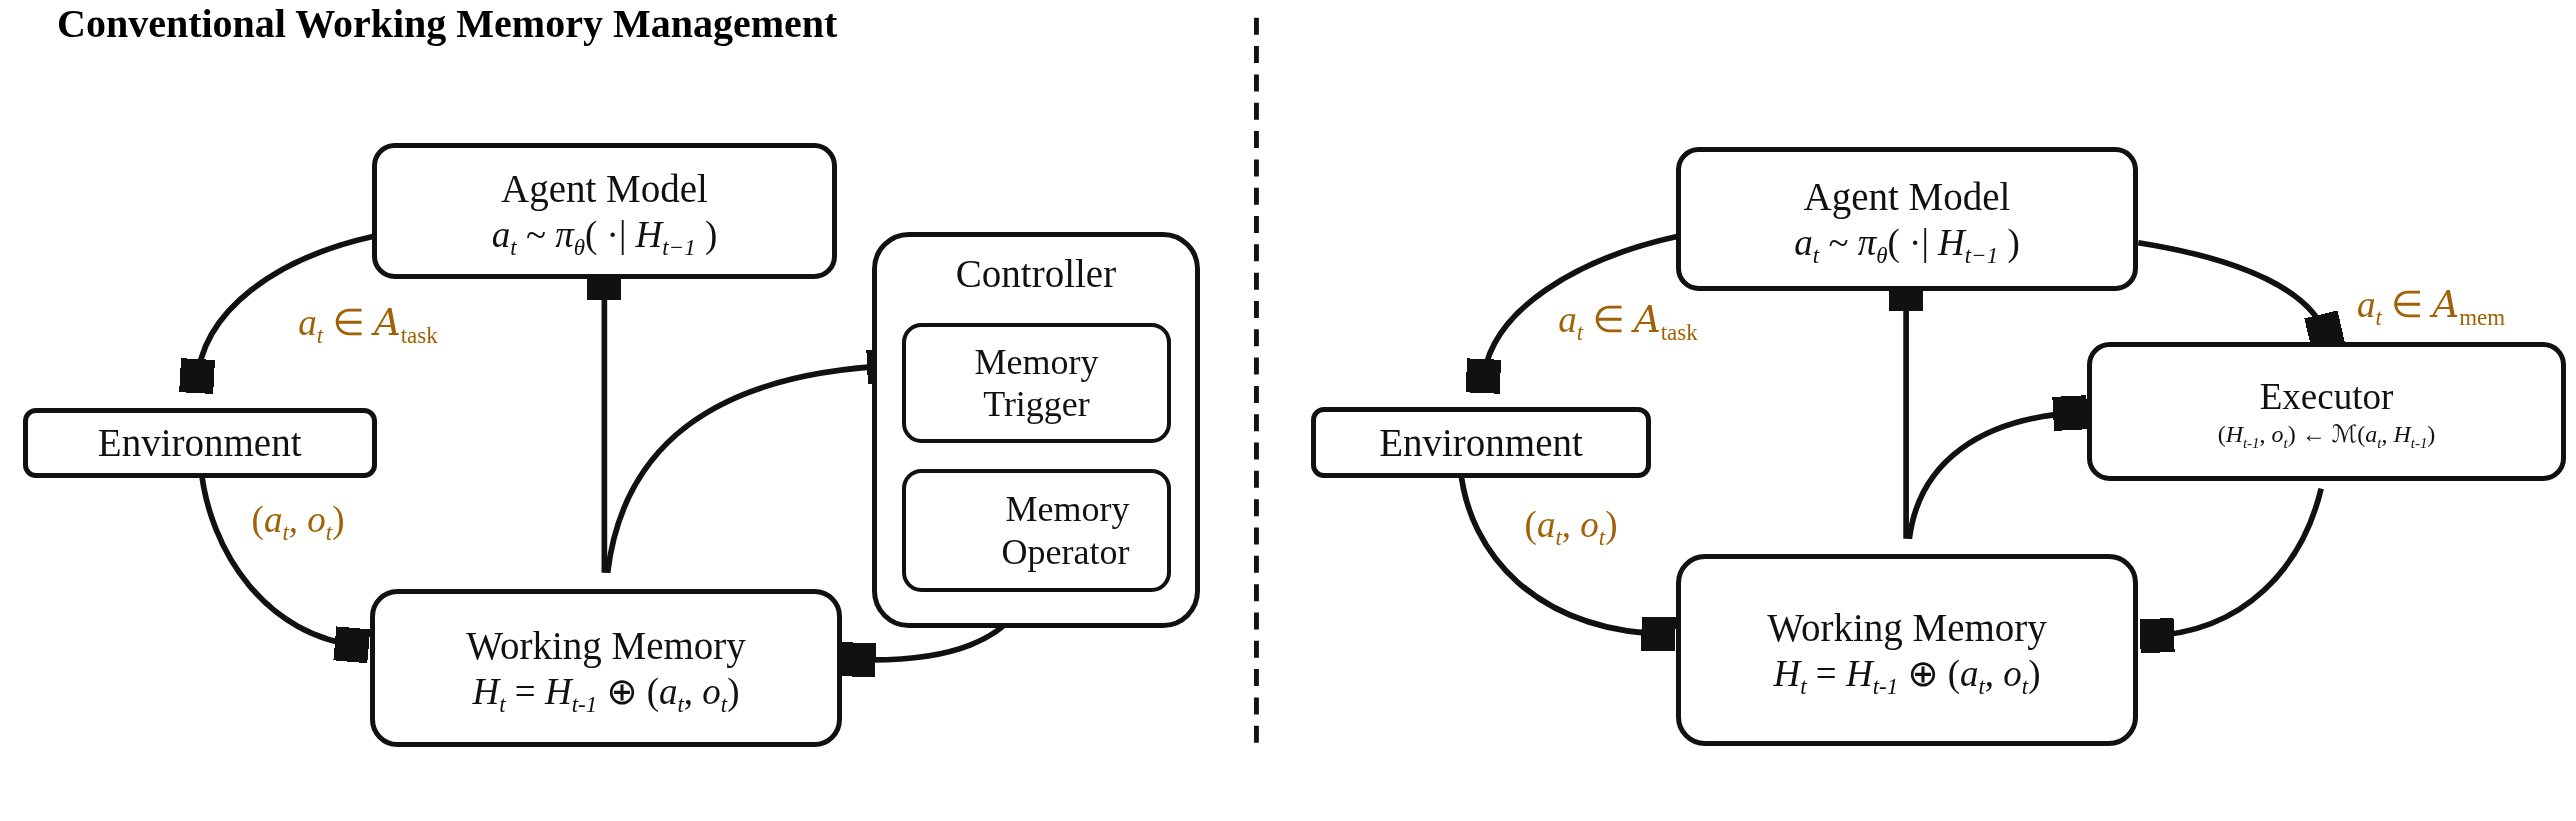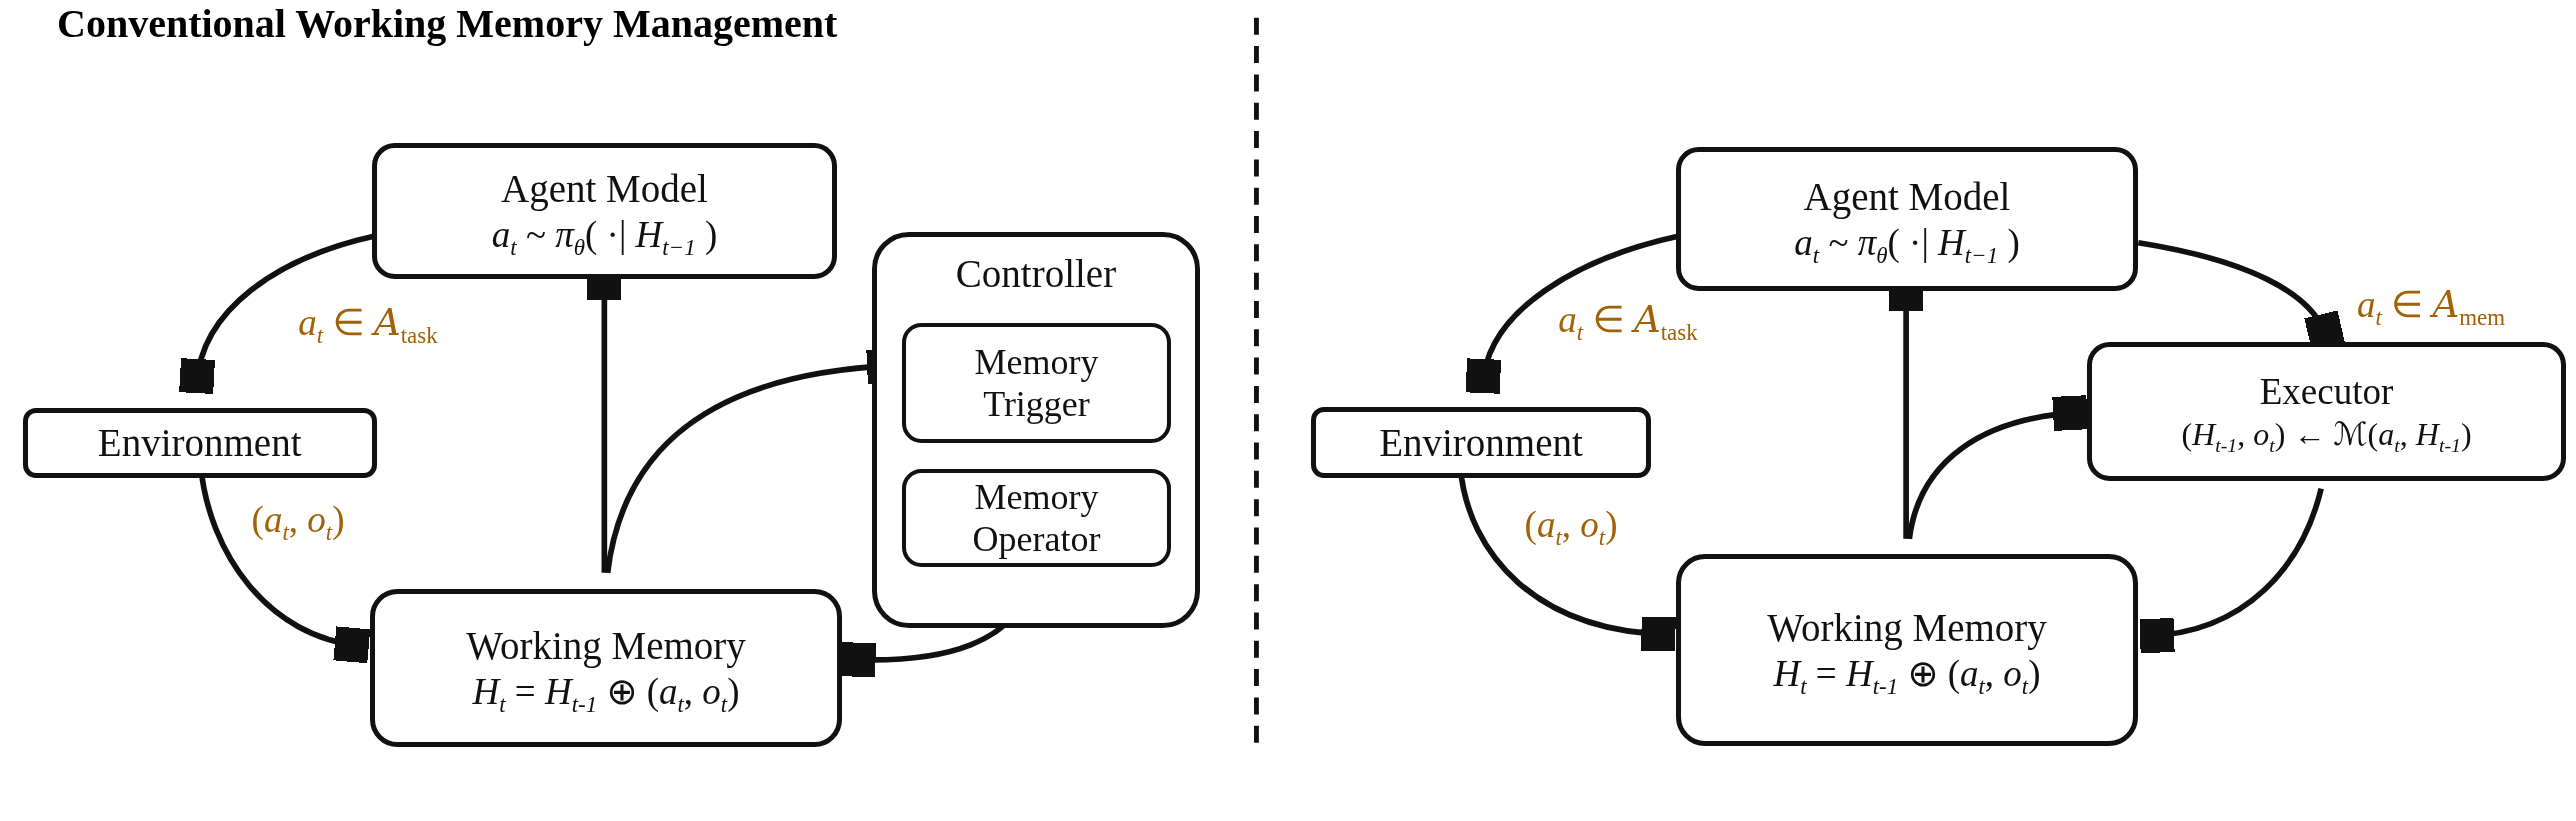--- a/index.html
+++ b/index.html
@@ -7,21 +7,21 @@
           font-family:"Liberation Serif",serif;color:#111111;}
   svg.wires{position:absolute;left:0;top:0;width:2576px;height:822px;}
   svg.wires path{fill:none;stroke:#111111;stroke-width:7;}
   svg.wires line{stroke:#111111;}
   .heading{position:absolute;font-weight:700;font-size:40px;white-space:nowrap;color:#000;}
   .box{position:absolute;background:#ffffff;border:5.7px solid #111111;border-radius:24px;
        display:flex;flex-direction:column;align-items:center;justify-content:center;
        text-align:center;box-sizing:border-box;margin-top:14px;}
   .bt{font-size:39px;line-height:1.22;}
   .formula{font-size:37px;line-height:1.22;white-space:nowrap;}
-  .formula-sm{font-size:32px;line-height:1.25;white-space:nowrap;}
+  .formula-sm{font-size:24px;line-height:1.25;white-space:nowrap;}
   sub{font-size:0.62em;line-height:0;}
   .m-it{font-style:italic;}
   .m-rm{font-style:normal;}
   .m-cal{font-style:italic;font-family:"DejaVu Serif","DejaVu Sans",serif;}
   .elabel{position:absolute;transform:translate(-50%,-50%);white-space:nowrap;
           font-size:37px;color:#a16207;}
   .ctrl{justify-content:flex-start;padding-top:13px;border-radius:37px;}
   .inner{border-width:4.9px;border-radius:19.4px;}
   .inner .bt{font-size:36px;line-height:1.18;width:186px;}
 </style>
@@ -68,21 +68,21 @@
     <div class="bt">Working Memory</div>
     <div class="formula"><span class="m-it">H</span><sub class="m-it">t</sub><span class="m-rm"> = </span><span class="m-it">H</span><sub class="m-it">t-1</sub><span class="m-rm"> ⊕ (</span><span class="m-it">a</span><sub class="m-it">t</sub><span class="m-rm">, </span><span class="m-it">o</span><sub class="m-it">t</sub><span class="m-rm">)</span></div>
   </div>
 
   <div class="box ctrl" style="left:872px;top:218px;width:328px;height:396px;">
     <div class="bt">Controller</div>
   </div>
   <div class="box inner" style="left:902px;top:309px;width:269px;height:120px;">
     <div class="bt">Memory Trigger</div>
   </div>
-  <div class="box inner" style="left:902px;top:455px;width:269px;height:98px;">
+  <div class="box inner" style="left:902px;top:455px;width:269px;height:123px;text-align:right;">
     <div class="bt">Memory Operator</div>
   </div>
 
   <div class="elabel" style="left:368px;top:322px;"><span class="m-it">a</span><sub class="m-it">t</sub><span class="m-rm"> ∈ </span><span class="m-cal">A</span><sub class="m-rm">task</sub></div>
   <div class="elabel" style="left:298px;top:519px;"><span class="m-rm">(</span><span class="m-it">a</span><sub class="m-it">t</sub><span class="m-rm">, </span><span class="m-it">o</span><sub class="m-it">t</sub><span class="m-rm">)</span></div>
 
 
   <div class="box" style="left:1676px;top:133px;width:462px;height:144px;border-radius:22.7px;">
     <div class="bt">Agent Model</div>
     <div class="formula"><span class="m-it">a</span><sub class="m-it">t</sub><span class="m-rm"> ~ </span><span class="m-it">π</span><sub class="m-it">θ</sub><span class="m-rm">( </span><span class="m-rm">·| </span><span class="m-it">H</span><sub class="m-it">t−1</sub><span class="m-rm"> )</span></div>

